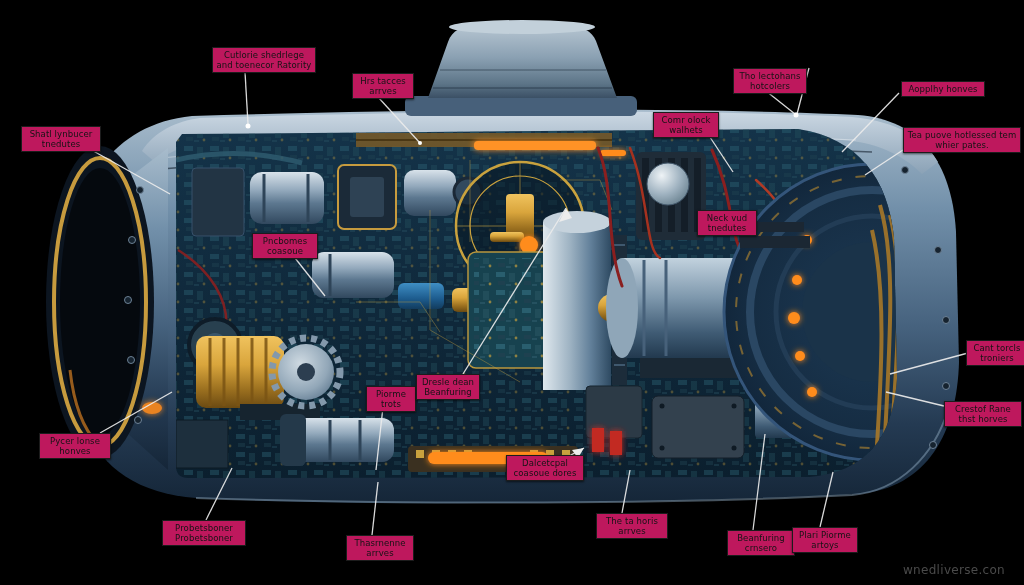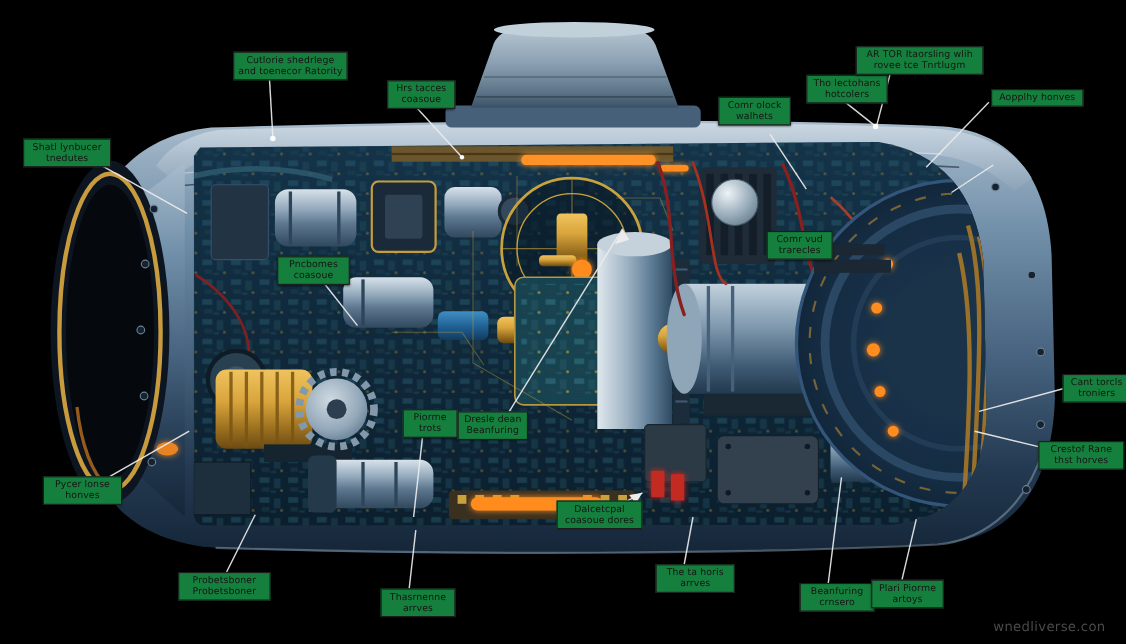--- a/index.html
+++ b/index.html
@@ -1,35 +1,35 @@
 <!DOCTYPE html>
 <html><head>
 <meta charset="utf-8">
 <style>
   html,body{margin:0;padding:0;background:#000;}
   #stage{position:relative;width:1024px;height:585px;background:#000;overflow:hidden;
          font-family:"DejaVu Sans","Liberation Sans",sans-serif;}
   #art{position:absolute;left:0;top:0;}
-  .callout{position:absolute;z-index:5;background:#15803d;border:1.5px solid #1c1c1c;
+  .callout{position:absolute;z-index:5;background:#be185d;border:1.5px solid #1c1c1c;
            color:#141414;font-size:8.5px;line-height:1.18;text-align:center;
            padding:2px 3px;box-shadow:0 1px 2px rgba(0,0,0,.6);letter-spacing:.1px;}
   .c0{left:21px;top:126px;width:72px}
   .c1{left:212px;top:47px;width:96px}
   .c2{left:352px;top:73px;width:54px}
-  .c3{left:653px;top:88px;width:58px}
+  .c3{left:653px;top:112px;width:58px}
   .c4{left:733px;top:68px;width:66px}
   .c5{left:778px;top:42px;width:108px}
   .c6{left:901px;top:81px;width:76px}
   .c7{left:903px;top:127px;width:110px}
   .c8{left:697px;top:210px;width:52px}
   .c9{left:252px;top:233px;width:58px}
   .c10{left:966px;top:340px;width:54px}
   .c11{left:944px;top:401px;width:70px}
   .c12{left:39px;top:433px;width:64px}
-  .c13{left:366px;top:372px;width:42px}
+  .c13{left:366px;top:386px;width:42px}
   .c14{left:416px;top:374px;width:56px}
   .c15{left:506px;top:455px;width:70px}
   .c16{left:162px;top:520px;width:76px}
   .c17{left:346px;top:535px;width:60px}
   .c18{left:596px;top:513px;width:64px}
   .c19{left:727px;top:530px;width:60px}
   .c20{left:792px;top:527px;width:58px}
   .watermark{position:absolute;left:903px;top:563px;z-index:4;color:#4a4a4a;
              font-size:12px;letter-spacing:.3px;}
 </style>
@@ -365,26 +365,26 @@
     <circle cx="420" cy="143" r="2"></circle>
   </g>
   <g fill="#ececec">
     <polygon points="566,208 559,222 572,218"></polygon>
     <polygon points="584,448 572,450 578,458"></polygon>
   </g>
 </svg>
 
   <div class="callout c0">Shatl lynbucer tnedutes</div>
   <div class="callout c1">Cutlorie shedrlege and toenecor Ratority</div>
-  <div class="callout c2">Hrs tacces coasoue</div>
+  <div class="callout c2">Hrs tacces arrves</div>
   <div class="callout c3">Comr olock walhets</div>
   <div class="callout c4">Tho lectohans hotcolers</div>
-  <div class="callout c5">AR TOR Itaorsling wlih rovee tce Tnrtlugm</div>
   <div class="callout c6">Aopplhy honves</div>
-  <div class="callout c8">Comr vud trarecles</div>
+  <div class="callout c7">Tea puove hotlessed tem whier pates.</div>
+  <div class="callout c8">Neck vud tnedutes</div>
   <div class="callout c9">Pncbomes coasoue</div>
   <div class="callout c10">Cant torcls troniers</div>
   <div class="callout c11">Crestof Rane thst horves</div>
   <div class="callout c12">Pycer lonse honves</div>
   <div class="callout c13">Piorme trots</div>
   <div class="callout c14">Dresle dean Beanfuring</div>
   <div class="callout c15">Dalcetcpal coasoue dores</div>
   <div class="callout c16">Probetsboner Probetsboner</div>
   <div class="callout c17">Thasrnenne arrves</div>
   <div class="callout c18">The ta horis arrves</div>

